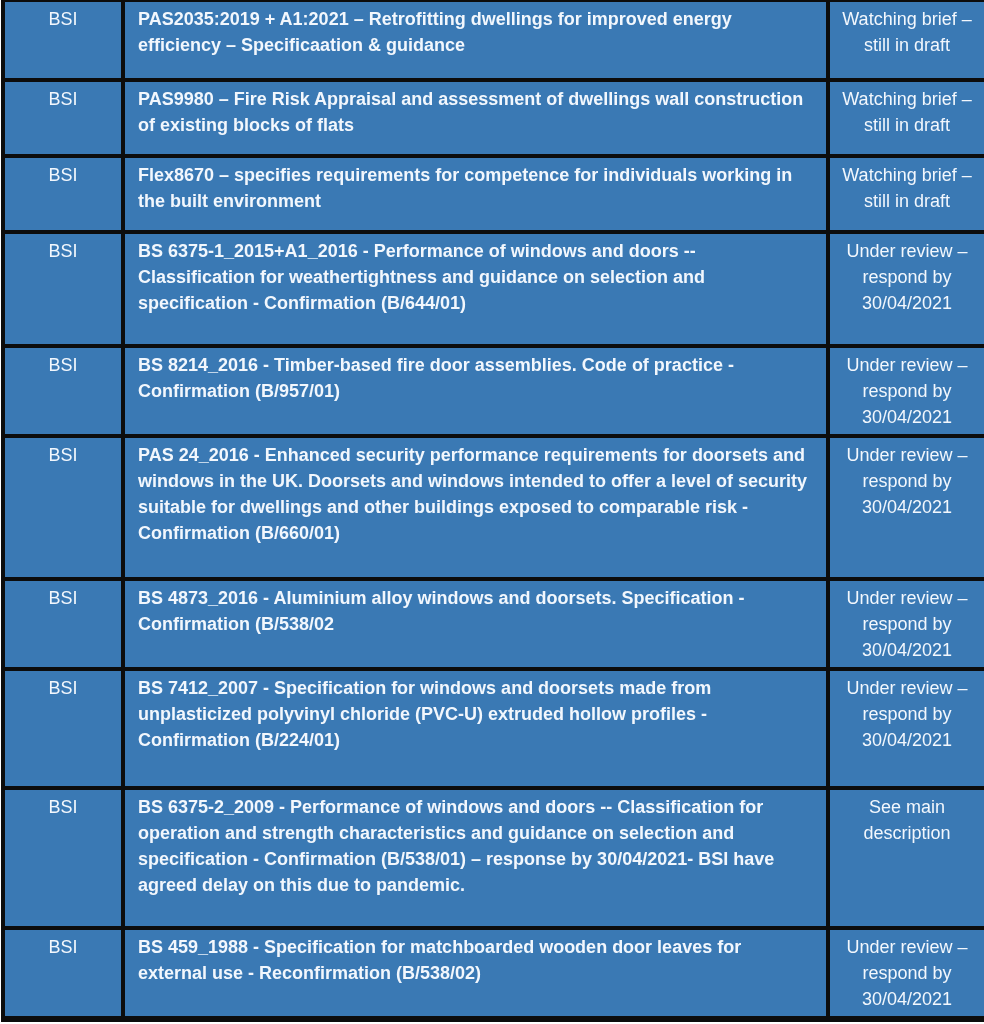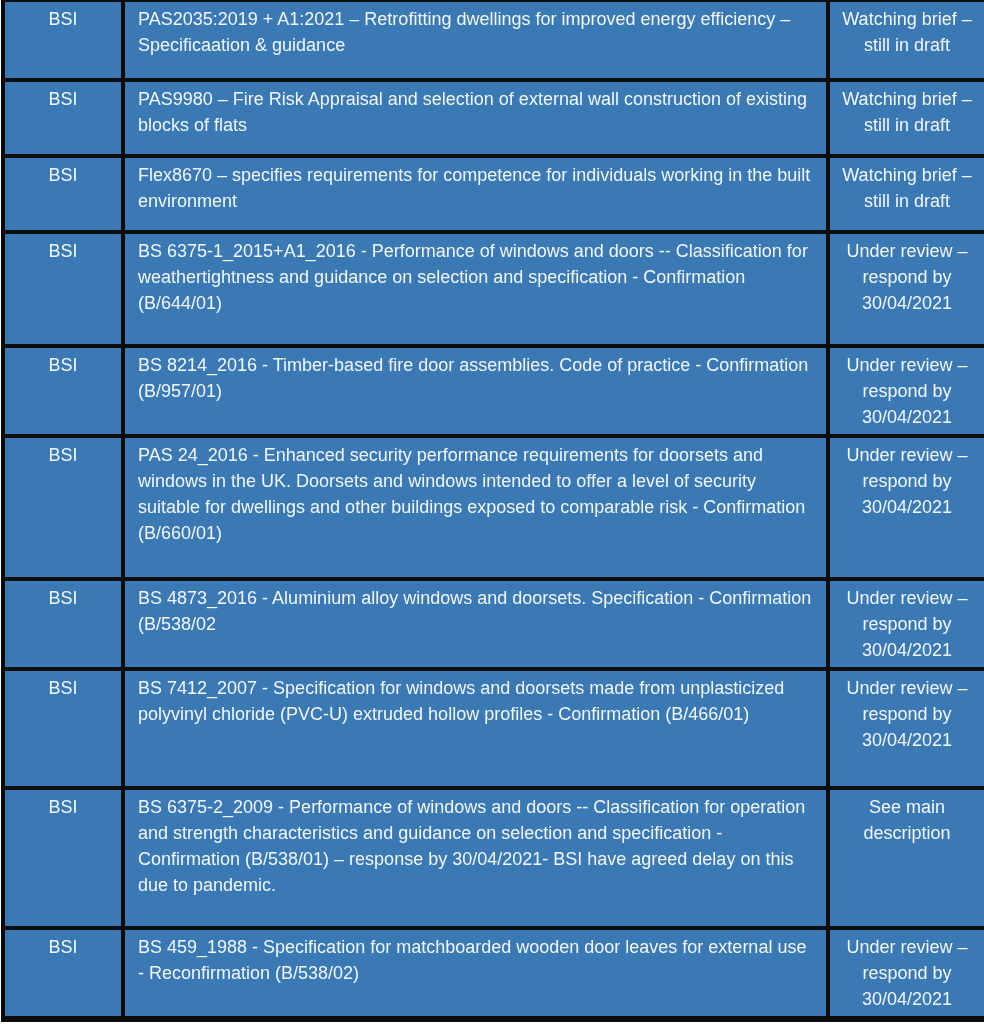--- a/index.html
+++ b/index.html
@@ -39,20 +39,21 @@
   table.standards tr:last-child  td { border-bottom-width: 6px; }
 
   td.org-cell {
     text-align: center;
     padding-top: 4px;
     font-size: 17px;
   }
   td.desc-cell {
     padding: 4px 14px 4px 13px;
     text-align: left;
+    font-weight: bold;
   }
   td.status-cell {
     text-align: center;
     padding: 4px 7px;
     font-size: 17px;
   }
 
   
   table.standards tr:nth-child(1)  { height: 79px;  }
   table.standards tr:nth-child(2)  { height: 76px;  }
@@ -77,21 +78,21 @@
     </colgroup>
     <tbody id="table-body">
   <tr>
     <td class="org-cell">BSI</td>
     <td class="desc-cell">PAS2035:2019 + A1:2021 – Retrofitting dwellings for improved energy efficiency – Specificaation &amp; guidance</td>
     <td class="status-cell">Watching brief – still in draft</td>
   </tr>
 
   <tr>
     <td class="org-cell">BSI</td>
-    <td class="desc-cell">PAS9980 – Fire Risk Appraisal and selection of external wall construction of existing blocks of flats</td>
+    <td class="desc-cell">PAS9980 – Fire Risk Appraisal and assessment of dwellings wall construction of existing blocks of flats</td>
     <td class="status-cell">Watching brief – still in draft</td>
   </tr>
 
   <tr>
     <td class="org-cell">BSI</td>
     <td class="desc-cell">Flex8670 – specifies requirements for competence for individuals working in the built environment</td>
     <td class="status-cell">Watching brief – still in draft</td>
   </tr>
 
   <tr>
@@ -113,21 +114,21 @@
   </tr>
 
   <tr>
     <td class="org-cell">BSI</td>
     <td class="desc-cell">BS 4873_2016 - Aluminium alloy windows and doorsets. Specification - Confirmation (B/538/02</td>
     <td class="status-cell">Under review – respond by 30/04/2021</td>
   </tr>
 
   <tr>
     <td class="org-cell">BSI</td>
-    <td class="desc-cell">BS 7412_2007 - Specification for windows and doorsets made from unplasticized polyvinyl chloride (PVC-U) extruded hollow profiles - Confirmation (B/466/01)</td>
+    <td class="desc-cell">BS 7412_2007 - Specification for windows and doorsets made from unplasticized polyvinyl chloride (PVC-U) extruded hollow profiles - Confirmation (B/224/01)</td>
     <td class="status-cell">Under review – respond by 30/04/2021</td>
   </tr>
 
   <tr>
     <td class="org-cell">BSI</td>
     <td class="desc-cell">BS 6375-2_2009 - Performance of windows and doors -- Classification for operation and strength characteristics and guidance on selection and specification - Confirmation (B/538/01) – response by 30/04/2021- BSI have agreed delay on this due to pandemic.</td>
     <td class="status-cell">See main description</td>
   </tr>
 
   <tr>

